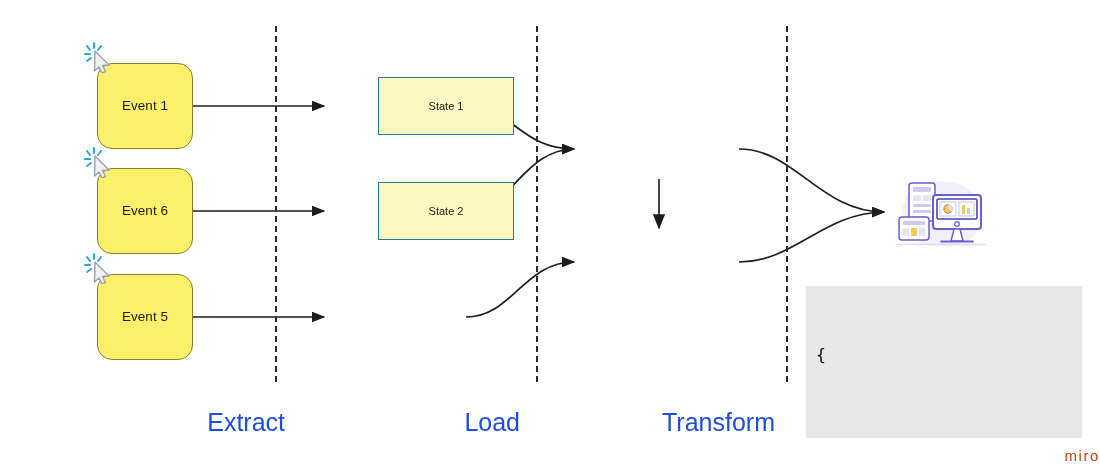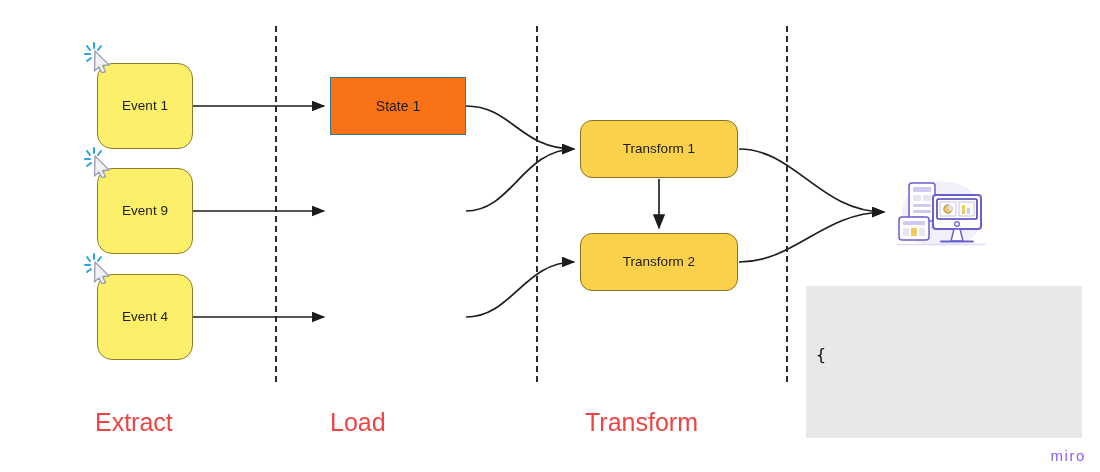--- a/index.html
+++ b/index.html
@@ -41,24 +41,25 @@
     width: 96px;
     height: 86px;
     background: #fcf06a;
     border: 1.6px solid #8a7f28;
     border-radius: 15px;
     font-size: 13.5px;
   }
   .node-state {
     width: 136px;
     height: 58px;
-    background: #f97316;
+    background: #fef9c3;
     border: 1.6px solid #2b7d85;
     border-radius: 0;
-    font-size: 14px;
+    font-size: 11px;
+    margin-left: 48px;
   }
   .node-transform {
     width: 158px;
     height: 58px;
     background: #fbd14c;
     border: 1.6px solid #8a7326;
     border-radius: 12px;
     font-size: 13.5px;
   }
 
@@ -76,22 +77,22 @@
     top: 26px;
     width: 0;
     height: 356px;
     border-left: 2.2px dashed #2b2b2b;
   }
 
   
   .stage-label {
     position: absolute;
     font-size: 25px;
-    color: #ef4444;
-    text-align: left;
+    color: #1d4ed8;
+    text-align: right;
     white-space: nowrap;
   }
 
   
   #code-panel {
     position: absolute;
     left: 806px;
     top: 286px;
     width: 276px;
     height: 152px;
@@ -102,25 +103,25 @@
     font-size: 16.5px;
     line-height: 24.5px;
     color: #111111;
     white-space: pre;
   }
   #code-panel .code-line { display: block; }
 
   
   #watermark {
     position: absolute;
-    right: 14px;
+    right: 0;
     bottom: 8px;
     font-size: 15px;
     letter-spacing: 1.6px;
-    color: #8b5cf6;
+    color: #c2410c;
   }
 
   
   #destination-illustration {
     position: absolute;
     left: 893px;
     top: 181px;
     width: 98px;
     height: 70px;
   }
@@ -154,24 +155,24 @@
   </svg>
 
   <div class="lane-divider" style="left:275px"></div>
   <div class="lane-divider" style="left:536px"></div>
   <div class="lane-divider" style="left:786px"></div>
 
   <div class="node node-event" style="left:97px; top:63px">
     <span>Event 1</span>
   </div>
   <div class="node node-event" style="left:97px; top:168px">
-    <span>Event 9</span>
+    <span>Event 6</span>
   </div>
   <div class="node node-event" style="left:97px; top:274px">
-    <span>Event 4</span>
+    <span>Event 5</span>
   </div>
 
   <div class="cursor-badge" style="left:84px; top:41px">
     <svg viewBox="0 0 32 32" width="32" height="32" xmlns="http://www.w3.org/2000/svg">
       <g stroke="#2aa3e0" stroke-width="2" stroke-linecap="round">
         <line x1="10" y1="2" x2="10" y2="7"></line>
         <line x1="3" y1="5" x2="6" y2="9"></line>
         <line x1="17" y1="5" x2="14" y2="9"></line>
         <line x1="1" y1="13" x2="6" y2="13"></line>
         <line x1="3" y1="20" x2="7" y2="17"></line>
@@ -200,27 +201,24 @@
         <line x1="1" y1="13" x2="6" y2="13"></line>
         <line x1="3" y1="20" x2="7" y2="17"></line>
       </g>
       <path d="M11,10 L25,24 L18.5,24.5 L21.5,30.5 L18,32 L15,26 L10.5,30 Z" fill="#f2f2f4" stroke="#9aa0b5" stroke-width="1.4" stroke-linejoin="round"></path>
     </svg>
   </div>
 
   <div class="node node-state" style="left:330px; top:77px">
     <span>State 1</span>
   </div>
-
-  <div class="node node-transform" style="left:580px; top:120px">
-    <span>Transform 1</span>
-  </div>
-  <div class="node node-transform" style="left:580px; top:233px">
-    <span>Transform 2</span>
-  </div>
+  <div class="node node-state" style="left:330px; top:182px">
+    <span>State 2</span>
+  </div>
+
 
   <div id="destination-illustration">
     <svg viewBox="0 0 98 70" width="98" height="70" xmlns="http://www.w3.org/2000/svg">
 
       <path d="M20,8 C30,-3 66,-2 78,10 C90,22 92,46 80,56 C66,68 28,68 16,56 C4,44 8,19 20,8 Z" fill="#f2f1fb"></path>
 
       <rect x="16" y="2" width="26" height="38" rx="3" fill="#ffffff" stroke="#6a5fd0" stroke-width="1.5"></rect>
       <rect x="20" y="6" width="18" height="5" rx="1" fill="#cfcaf0"></rect>
       <rect x="20" y="14" width="8" height="6" rx="1" fill="#e7e4f8"></rect>
       <rect x="30" y="14" width="8" height="6" rx="1" fill="#e7e4f8"></rect>

